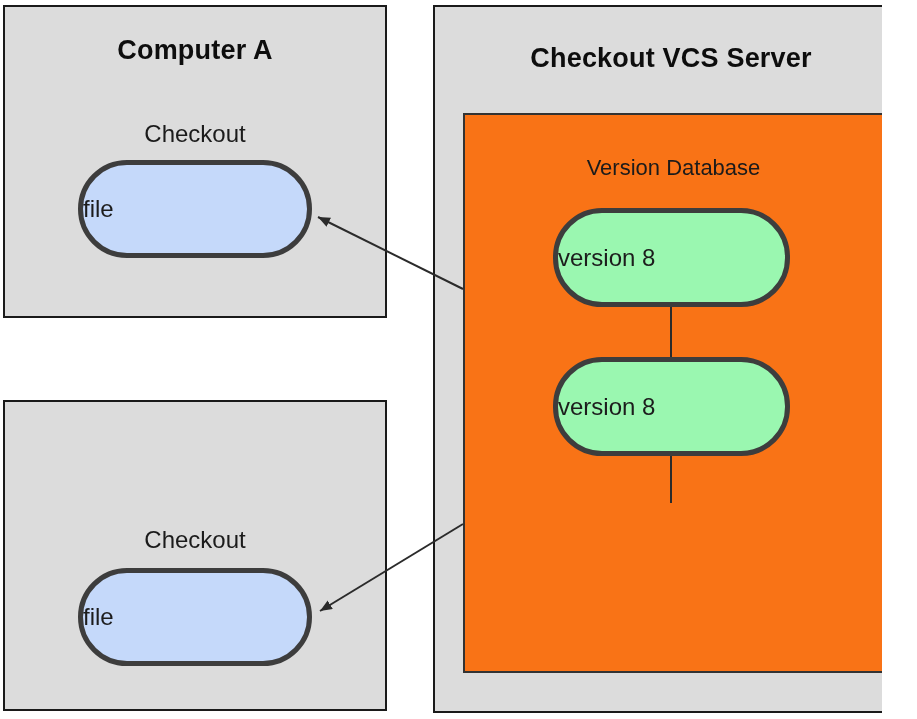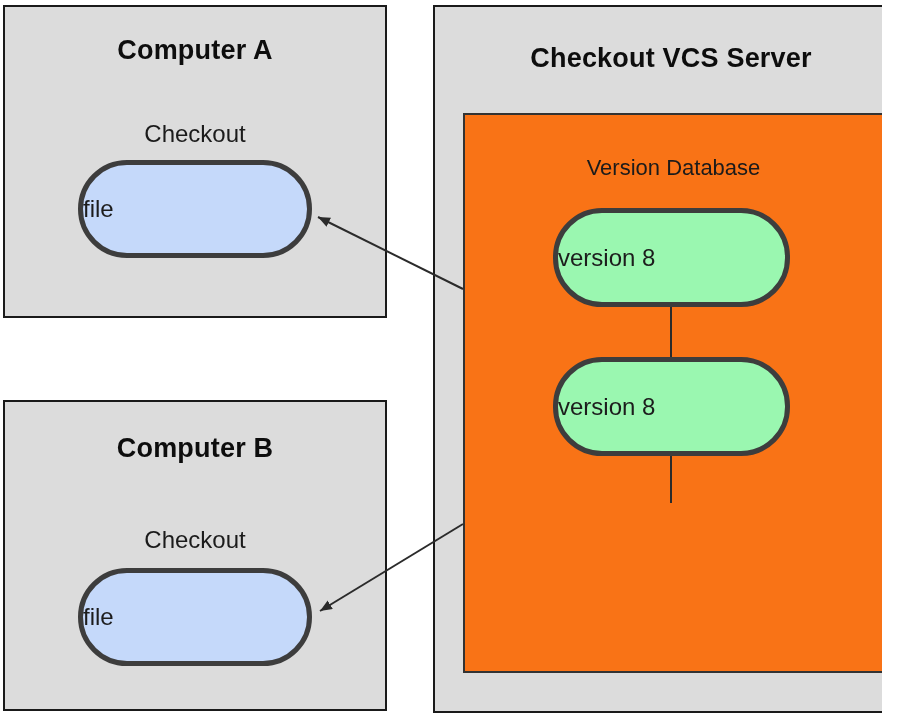--- a/index.html
+++ b/index.html
@@ -103,21 +103,20 @@
 
   <div id="computer-a" class="gray-box">
     <div class="box-title">Computer A</div>
     <div class="sub-label">Checkout</div>
     <div class="pill file-pill">
       <span>file</span>
     </div>
   </div>
 
   <div id="computer-b" class="gray-box">
-    <div class="box-title">Computer B</div>
     <div class="sub-label">Checkout</div>
     <div class="pill file-pill">
       <span>file</span>
     </div>
   </div>
 
   <div id="server" class="gray-box">
     <div class="box-title">Checkout VCS Server</div>
 
     <div id="version-db">

